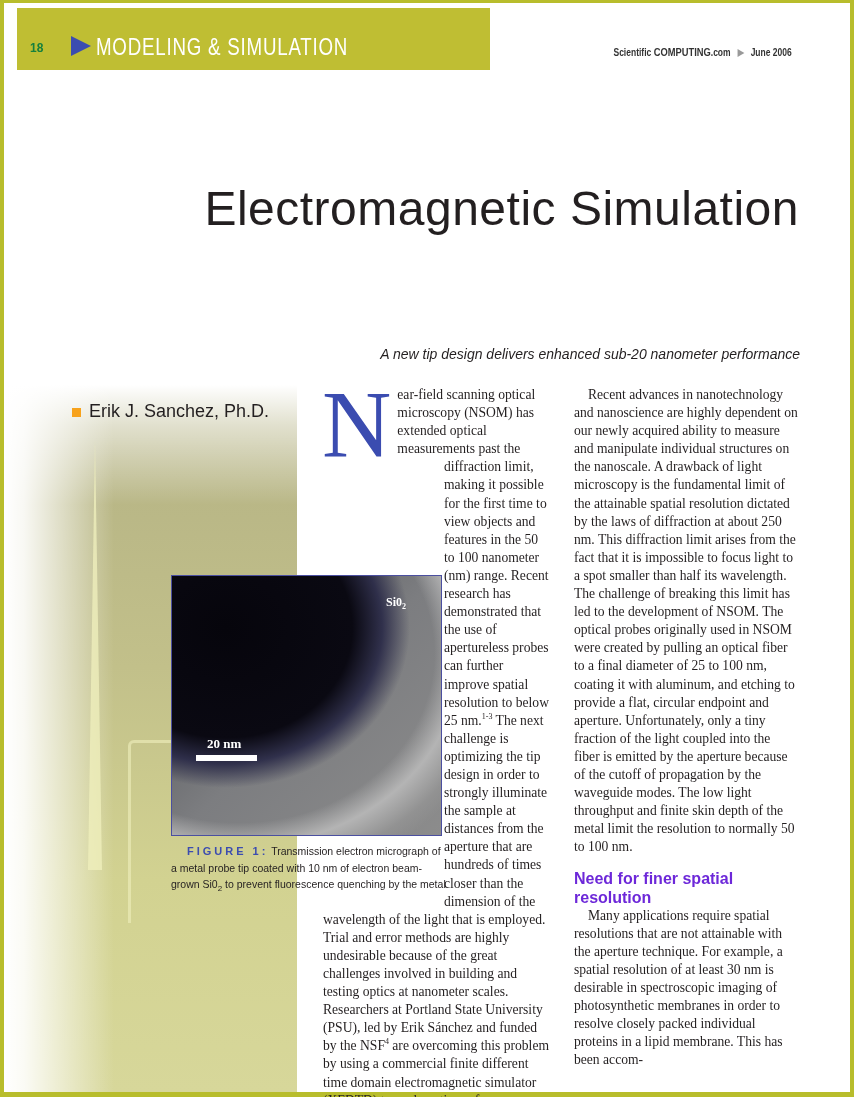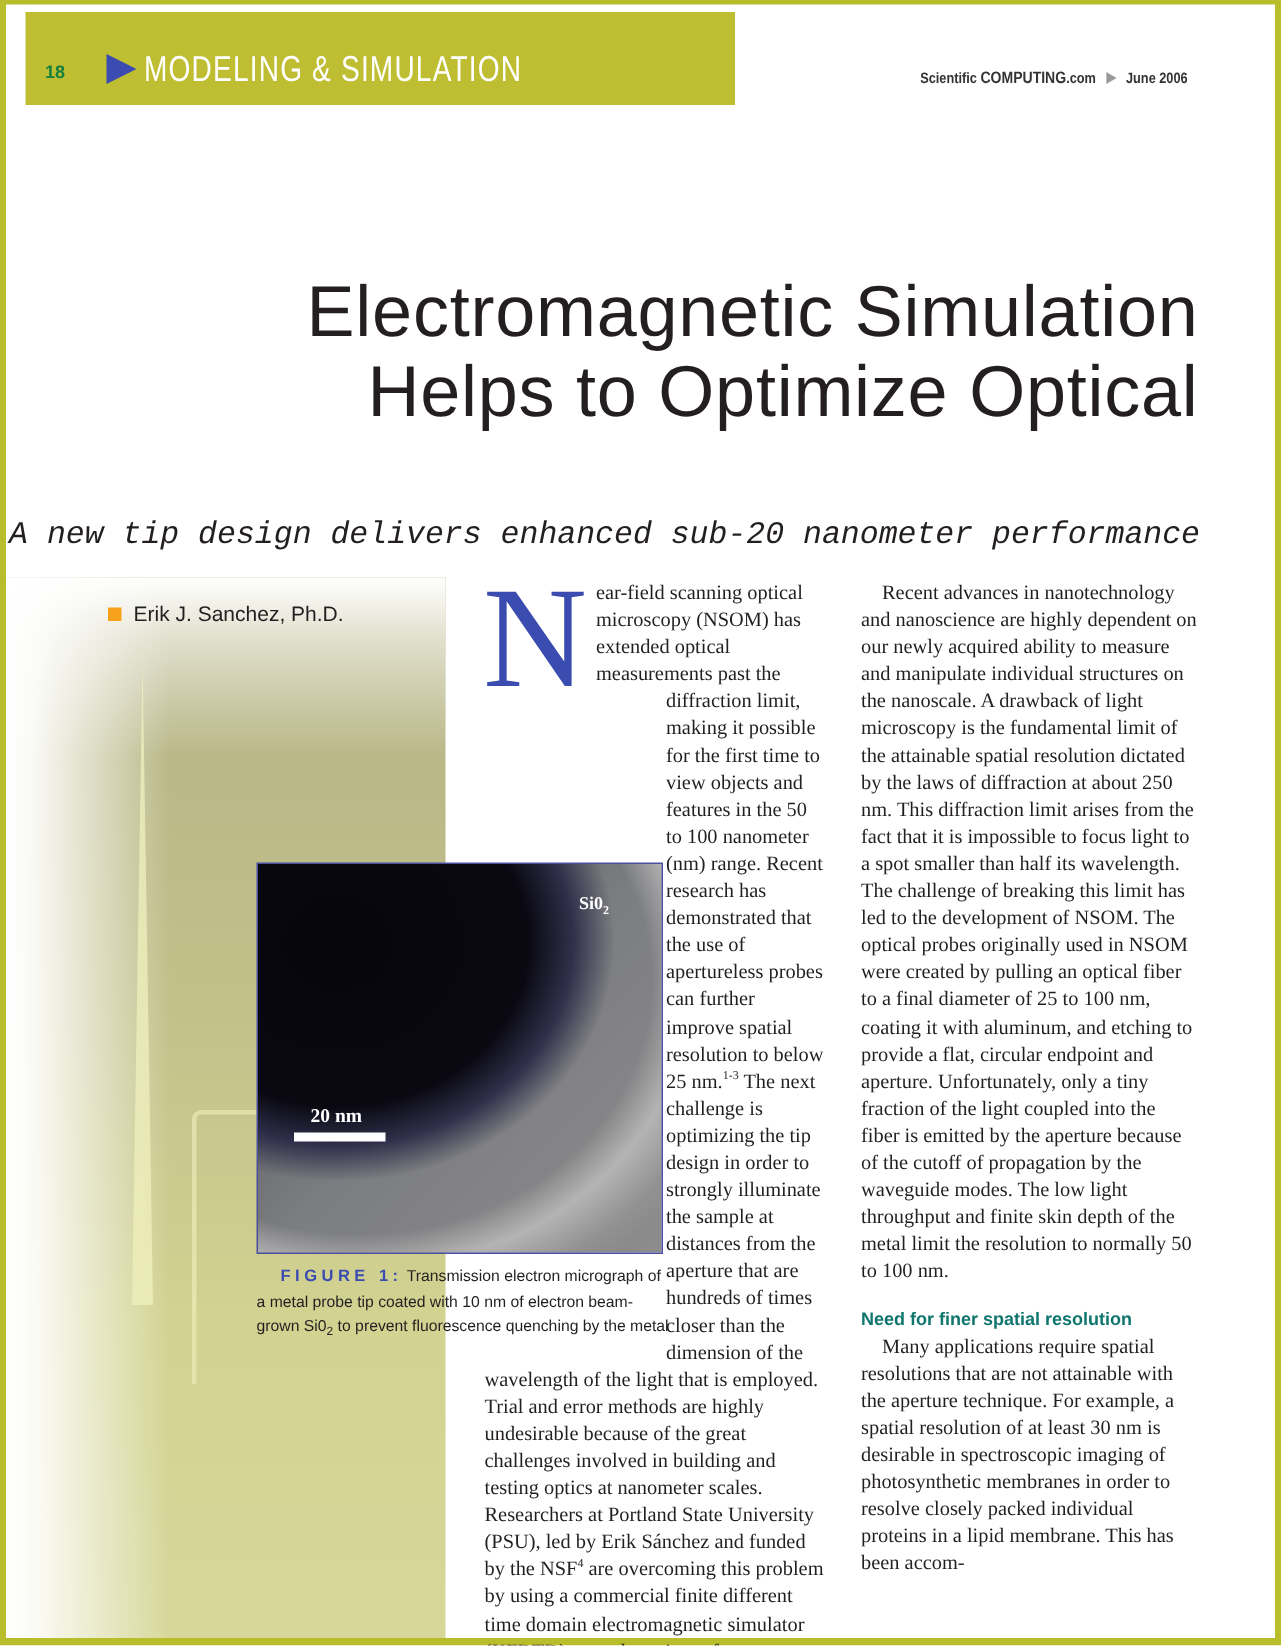--- a/index.html
+++ b/index.html
@@ -6,37 +6,37 @@
   body{width:854px;height:1097px;position:relative;overflow:hidden;background:#ffffff;font-family:"Liberation Serif",serif;color:#231f20;}
   .frame{position:absolute;left:0;top:0;width:854px;height:1097px;box-sizing:border-box;border:4px solid #b8bd2c;border-top-width:3px;border-bottom-width:5px;}
   .section-banner{position:absolute;left:17px;top:8px;width:473px;height:62px;background:#bfbe33;}
   .page-num{position:absolute;left:30px;top:41px;font-family:"Liberation Sans",sans-serif;font-weight:bold;font-size:12px;color:#15803d;}
   .banner-arrow{position:absolute;left:71px;top:36px;width:0;height:0;border-top:10px solid transparent;border-bottom:10px solid transparent;border-left:20px solid #3b4cb0;}
   .section-title{position:absolute;left:96px;top:33px;font-family:"Liberation Sans",sans-serif;font-size:24px;letter-spacing:1px;color:#ffffff;transform:scaleX(0.78);transform-origin:left center;white-space:nowrap;}
   .masthead{position:absolute;right:62px;top:46px;font-family:"Liberation Sans",sans-serif;font-weight:bold;font-size:10px;color:#333;white-space:nowrap;transform:scaleX(0.85);transform-origin:right center;}
   .masthead .sep{display:inline-block;width:0;height:0;border-top:4px solid transparent;border-bottom:4px solid transparent;border-left:8px solid #999;margin:0 5px;vertical-align:middle;}
   .masthead .brand{font-size:11px;}
   .headline{position:absolute;right:55px;top:182px;width:700px;text-align:right;font-family:"Liberation Sans",sans-serif;font-size:48px;line-height:53px;font-weight:normal;color:#231f20;letter-spacing:0.5px;margin:0;}
-  .deck{position:absolute;right:54px;top:346px;font-family:Liberation Mono, monospace;font-style:italic;font-size:21px;color:#231f20;white-space:nowrap;margin:0;}
+  .deck{position:absolute;right:54px;top:346px;font-family:Liberation Sans, sans-serif;font-style:italic;font-size:14px;color:#231f20;white-space:nowrap;margin:0;}
   .bg-panel{position:absolute;left:4px;top:385px;width:293px;height:707px;
     background:
       linear-gradient(to right, rgba(255,255,255,1) 0px, rgba(255,255,255,0.9) 20px, rgba(255,255,255,0) 110px),
       linear-gradient(to bottom, rgba(255,255,255,1) 0px, rgba(255,255,255,0.6) 40px, rgba(255,255,255,0) 120px),
       linear-gradient(to bottom, #b3b184 0%, #c2c08a 40%, #d2d291 70%, #d7d79a 100%);}
   .probe-spike{position:absolute;left:88px;top:440px;width:0;height:0;border-left:7px solid transparent;border-right:7px solid transparent;border-bottom:430px solid rgba(240,240,190,0.75);}
   .probe-shape{position:absolute;left:128px;top:740px;width:50px;height:180px;border:3px solid rgba(240,240,190,0.6);border-right:none;border-bottom:none;border-radius:6px 0 0 0;}
-  .byline{position:absolute;left:72px;top:401px;font-family:"Liberation Sans",sans-serif;font-size:14px;color:#231f20;white-space:nowrap;}
+  .byline{position:absolute;left:72px;top:401px;font-family:"Liberation Sans",sans-serif;font-size:18px;color:#231f20;white-space:nowrap;}
   .byline .bullet{display:inline-block;width:9px;height:9px;background:#f7a21b;margin-right:8px;vertical-align:0;}
   .col{position:absolute;font-size:13.6px;line-height:18.1px;color:#231f20;}
   .col p{margin:0;}
   .col1{left:323px;top:386px;width:228px;}
   .dropcap{float:left;font-family:"Liberation Serif",serif;font-size:96px;line-height:70px;color:#3b4cb0;margin:4px 6px 0 -1px;height:73px;}
   .col2{left:574px;top:386px;width:225px;}
   .indent{text-indent:14px;}
-  .subhead{font-family:"Liberation Sans",sans-serif;font-weight:bold;font-size:12px;color:#0f766e;margin-top:14px !important;}
+  .subhead{font-family:"Liberation Sans",sans-serif;font-weight:bold;font-size:16px;color:#6d28d9;margin-top:14px !important;}
   sup{font-size:8px;line-height:0;}
   sub{font-size:8px;line-height:0;}
   .figure{position:absolute;left:171px;top:575px;width:269px;height:259px;border:1px solid #4b4fa0;overflow:hidden;
     background:
       radial-gradient(ellipse 230px 200px at 20% 20%, #06050c 0%, #0a0912 55%, rgba(40,40,70,0.9) 68%, rgba(55,58,60,0) 80%),
       radial-gradient(ellipse 300px 260px at 25% 30%, rgba(0,0,0,0) 65%, rgba(185,185,185,0.9) 74%, rgba(150,150,150,0.7) 84%, rgba(120,120,120,0) 90%),
       linear-gradient(135deg, #4a4c50 0%, #7c7d80 50%, #8c8c8c 100%);}
   .fig-label{position:absolute;left:214px;top:19px;font-family:"Liberation Serif",serif;font-weight:bold;font-size:12px;color:#ffffff;}
   .fig-scale-label{position:absolute;left:35px;top:160px;font-family:"Liberation Serif",serif;font-weight:bold;font-size:13px;color:#ffffff;}
   .fig-scale-bar{position:absolute;left:24px;top:179px;width:61px;height:6px;background:#ffffff;}
@@ -55,21 +55,21 @@
 
 <div class="masthead">
   <span>Scientific</span>
   <span class="brand">COMPUTING</span><span>.com</span>
   <span class="sep"></span>
   <span>June 2006</span>
 </div>
 
 <h1 class="headline">
   <span>Electromagnetic Simulation</span><br>
-  <span>Helps to Optimize Optical</span><br>
+  <br>
 </h1>
 
 <p class="deck">A new tip design delivers enhanced sub-20 nanometer performance</p>
 
 <div class="bg-panel"></div>
 <div class="probe-spike"></div>
 <div class="probe-shape"></div>
 
 <div class="byline">
   <span class="bullet"></span><span>Erik J. Sanchez, Ph.D.</span>

